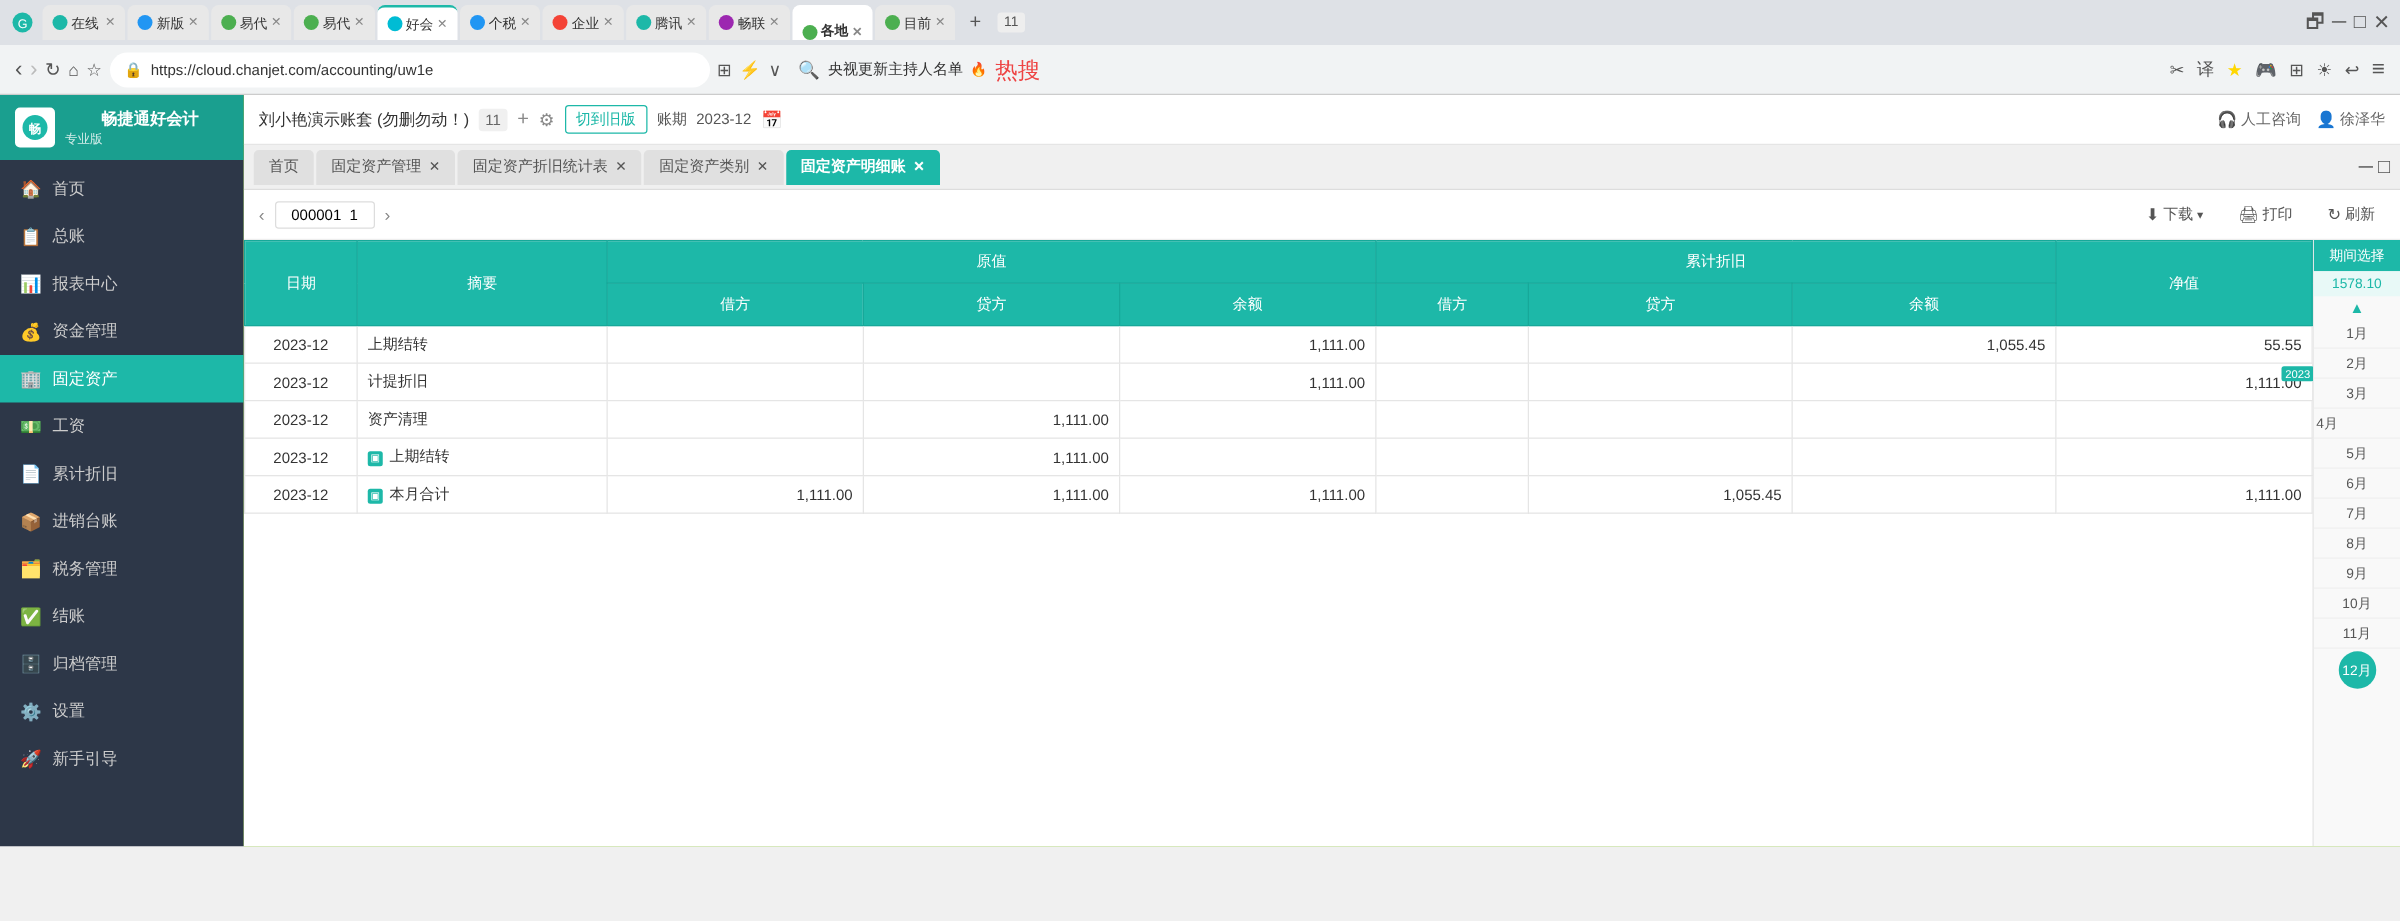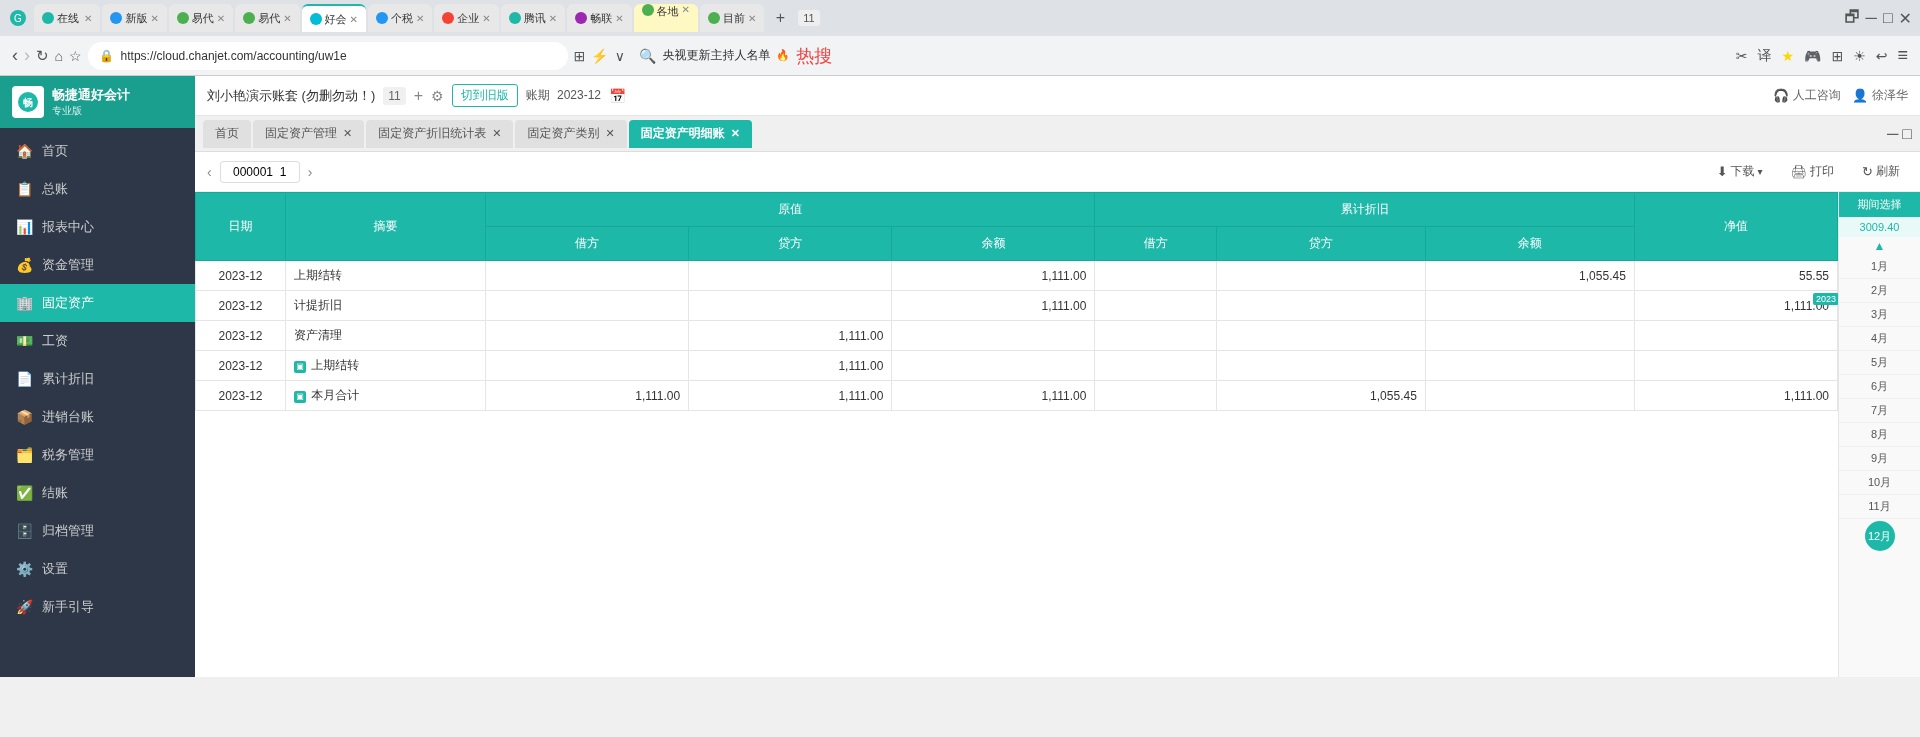--- a/index.html
+++ b/index.html
@@ -98,21 +98,21 @@
     <div style="display:flex;align-items:center;height:28px;padding:0 8px;background:#e8e8e8;border-radius:6px 6px 0 0;font-size:11px;color:#333;gap:3px;cursor:pointer;">
       <span style="width:12px;height:12px;border-radius:50%;background:#1db8a8;display:inline-block;flex-shrink:0;"></span>
       <span>腾讯</span>
       <span style="color:#888;font-size:10px;">✕</span>
     </div>
     <div style="display:flex;align-items:center;height:28px;padding:0 8px;background:#e8e8e8;border-radius:6px 6px 0 0;font-size:11px;color:#333;gap:3px;cursor:pointer;">
       <span style="width:12px;height:12px;border-radius:50%;background:#9C27B0;display:inline-block;flex-shrink:0;"></span>
       <span>畅联</span>
       <span style="color:#888;font-size:10px;">✕</span>
     </div>
-    <div style="display:flex;align-items:flex-start;height:28px;padding:0 8px;background:#fef9c3;border-radius:6px 6px 0 0;font-size:11px;color:#333;gap:3px;cursor:pointer;">
+    <div style="display:flex;align-items:flex-end;height:28px;padding:0 8px;background:#ffffff;border-radius:6px 6px 0 0;font-size:11px;color:#333;gap:3px;cursor:pointer;font-weight:bold;">
       <span style="width:12px;height:12px;border-radius:50%;background:#4CAF50;display:inline-block;flex-shrink:0;"></span>
       <span>各地</span>
       <span style="color:#888;font-size:10px;">✕</span>
     </div>
     <div style="display:flex;align-items:center;height:28px;padding:0 8px;background:#e8e8e8;border-radius:6px 6px 0 0;font-size:11px;color:#333;gap:3px;cursor:pointer;">
       <span style="width:12px;height:12px;border-radius:50%;background:#4CAF50;display:inline-block;flex-shrink:0;"></span>
       <span>目前</span>
       <span style="color:#888;font-size:10px;">✕</span>
     </div>
     <div style="width:28px;height:28px;display:flex;align-items:center;justify-content:center;cursor:pointer;font-size:16px;color:#555;">+</div>
@@ -161,21 +161,21 @@
 
   <div class="sidebar">
     <div class="sidebar-logo">
       <div class="logo-icon">
         <svg width="22" height="22" viewBox="0 0 22 22">
             <circle cx="11" cy="11" r="10" fill="#1db8a8"></circle>
             <text x="11" y="15" text-anchor="middle" font-size="10" fill="white" font-weight="bold">畅</text>
           </svg>
       </div>
       <div>
-        <div style="font-size:13px;font-weight:bold;color:#fff;">畅捷通好会计</div>
+        <div style="font-size:13px;font-weight:bold;color:#fff;margin-left:29px;">畅捷通好会计</div>
         <div style="font-size:10px;color:rgba(255,255,255,0.8);">专业版</div>
       </div>
     </div>
 
     <div class="sidebar-menu">
       <div class="menu-item">
         <span class="menu-icon">🏠</span>
         <span>首页</span>
       </div>
       <div class="menu-item">
@@ -392,28 +392,28 @@
                 <td class="num-cell">1,111.00</td>
                 <td class="num-cell"></td>
                 <td class="num-cell">1,055.45</td>
                 <td class="num-cell"></td>
                 <td class="num-cell">1,111.00</td>
               </tr>
             </tbody>
           </table>
         </div>
 
-        <div style="width:82px;background:#f9f9f9;border-left:1px solid #e5e5e5;display:flex;flex-direction:column;font-size:11px;overflow-y:auto;flex-shrink:0;">
+        <div style="width:70px;background:#f9f9f9;border-left:1px solid #e5e5e5;display:flex;flex-direction:column;font-size:11px;overflow-y:auto;flex-shrink:0;">
           <div style="background:#1db8a8;color:#fff;text-align:center;padding:5px 2px;font-size:11px;cursor:pointer;">期间选择</div>
-          <div style="background:#e8f9f7;color:#1db8a8;text-align:center;padding:4px 2px;font-size:11px;cursor:pointer;">3009.40</div>
+          <div style="background:#e8f9f7;color:#1db8a8;text-align:center;padding:4px 2px;font-size:11px;cursor:pointer;">1578.10</div>
           <div style="text-align:center;padding:2px;color:#1db8a8;cursor:pointer;font-size:12px;">▲</div>
           <div style="text-align:center;padding:4px 2px;color:#555;cursor:pointer;border-bottom:1px solid #f0f0f0;">1月</div>
           <div style="text-align:center;padding:4px 2px;color:#555;cursor:pointer;border-bottom:1px solid #f0f0f0;">2月</div>
           <div style="text-align:center;padding:4px 2px;color:#555;cursor:pointer;border-bottom:1px solid #f0f0f0;">3月</div>
-          <div style="text-align:center;padding:4px 2px;color:#555;cursor:pointer;border-bottom:1px solid #f0f0f0;">4月</div>
+          <div style="padding:4px 2px;color:#555;cursor:pointer;border-bottom:1px solid #f0f0f0;">4月</div>
           <div style="text-align:center;padding:4px 2px;color:#555;cursor:pointer;border-bottom:1px solid #f0f0f0;">5月</div>
           <div style="text-align:center;padding:4px 2px;color:#555;cursor:pointer;border-bottom:1px solid #f0f0f0;">6月</div>
           <div style="text-align:center;padding:4px 2px;color:#555;cursor:pointer;border-bottom:1px solid #f0f0f0;">7月</div>
           <div style="text-align:center;padding:4px 2px;color:#555;cursor:pointer;border-bottom:1px solid #f0f0f0;">8月</div>
           <div style="text-align:center;padding:4px 2px;color:#555;cursor:pointer;border-bottom:1px solid #f0f0f0;">9月</div>
           <div style="text-align:center;padding:4px 2px;color:#555;cursor:pointer;border-bottom:1px solid #f0f0f0;">10月</div>
           <div style="text-align:center;padding:4px 2px;color:#555;cursor:pointer;border-bottom:1px solid #f0f0f0;">11月</div>
           <div style="text-align:center;padding:4px 2px;background:#1db8a8;color:#fff;cursor:pointer;border-radius:50%;margin:2px auto;width:30px;height:30px;display:flex;align-items:center;justify-content:center;">12月</div>
         </div>
       </div>

